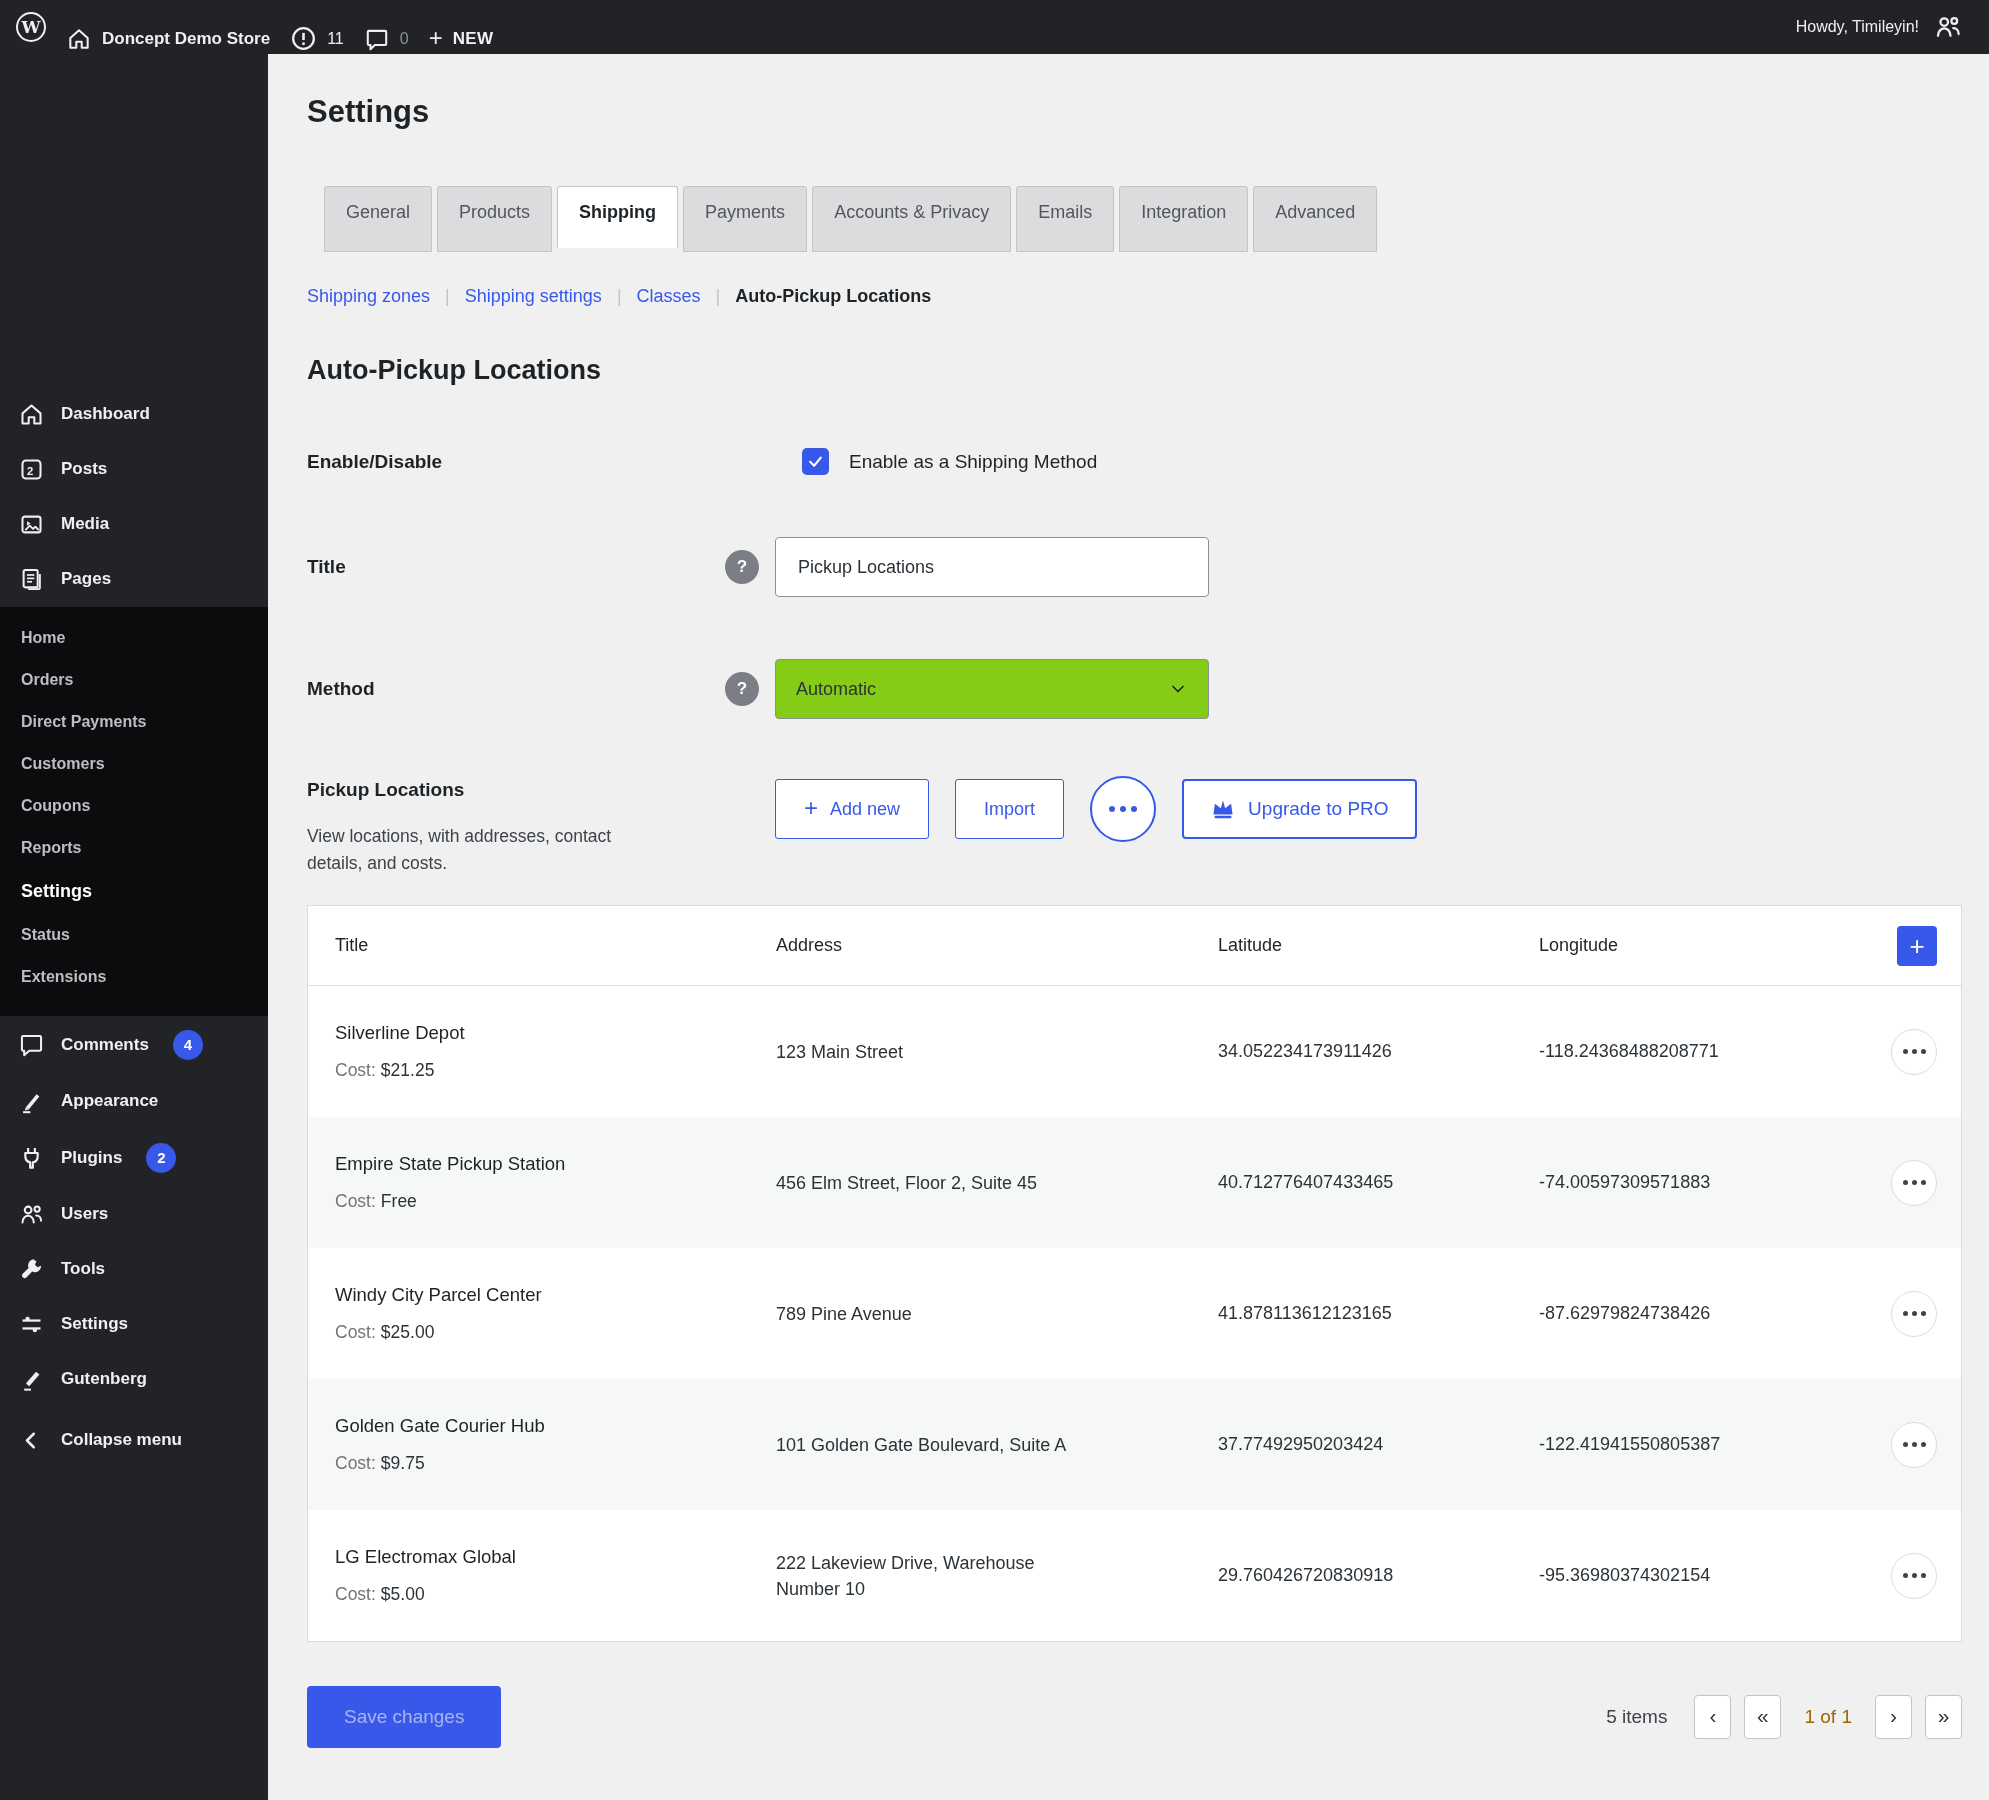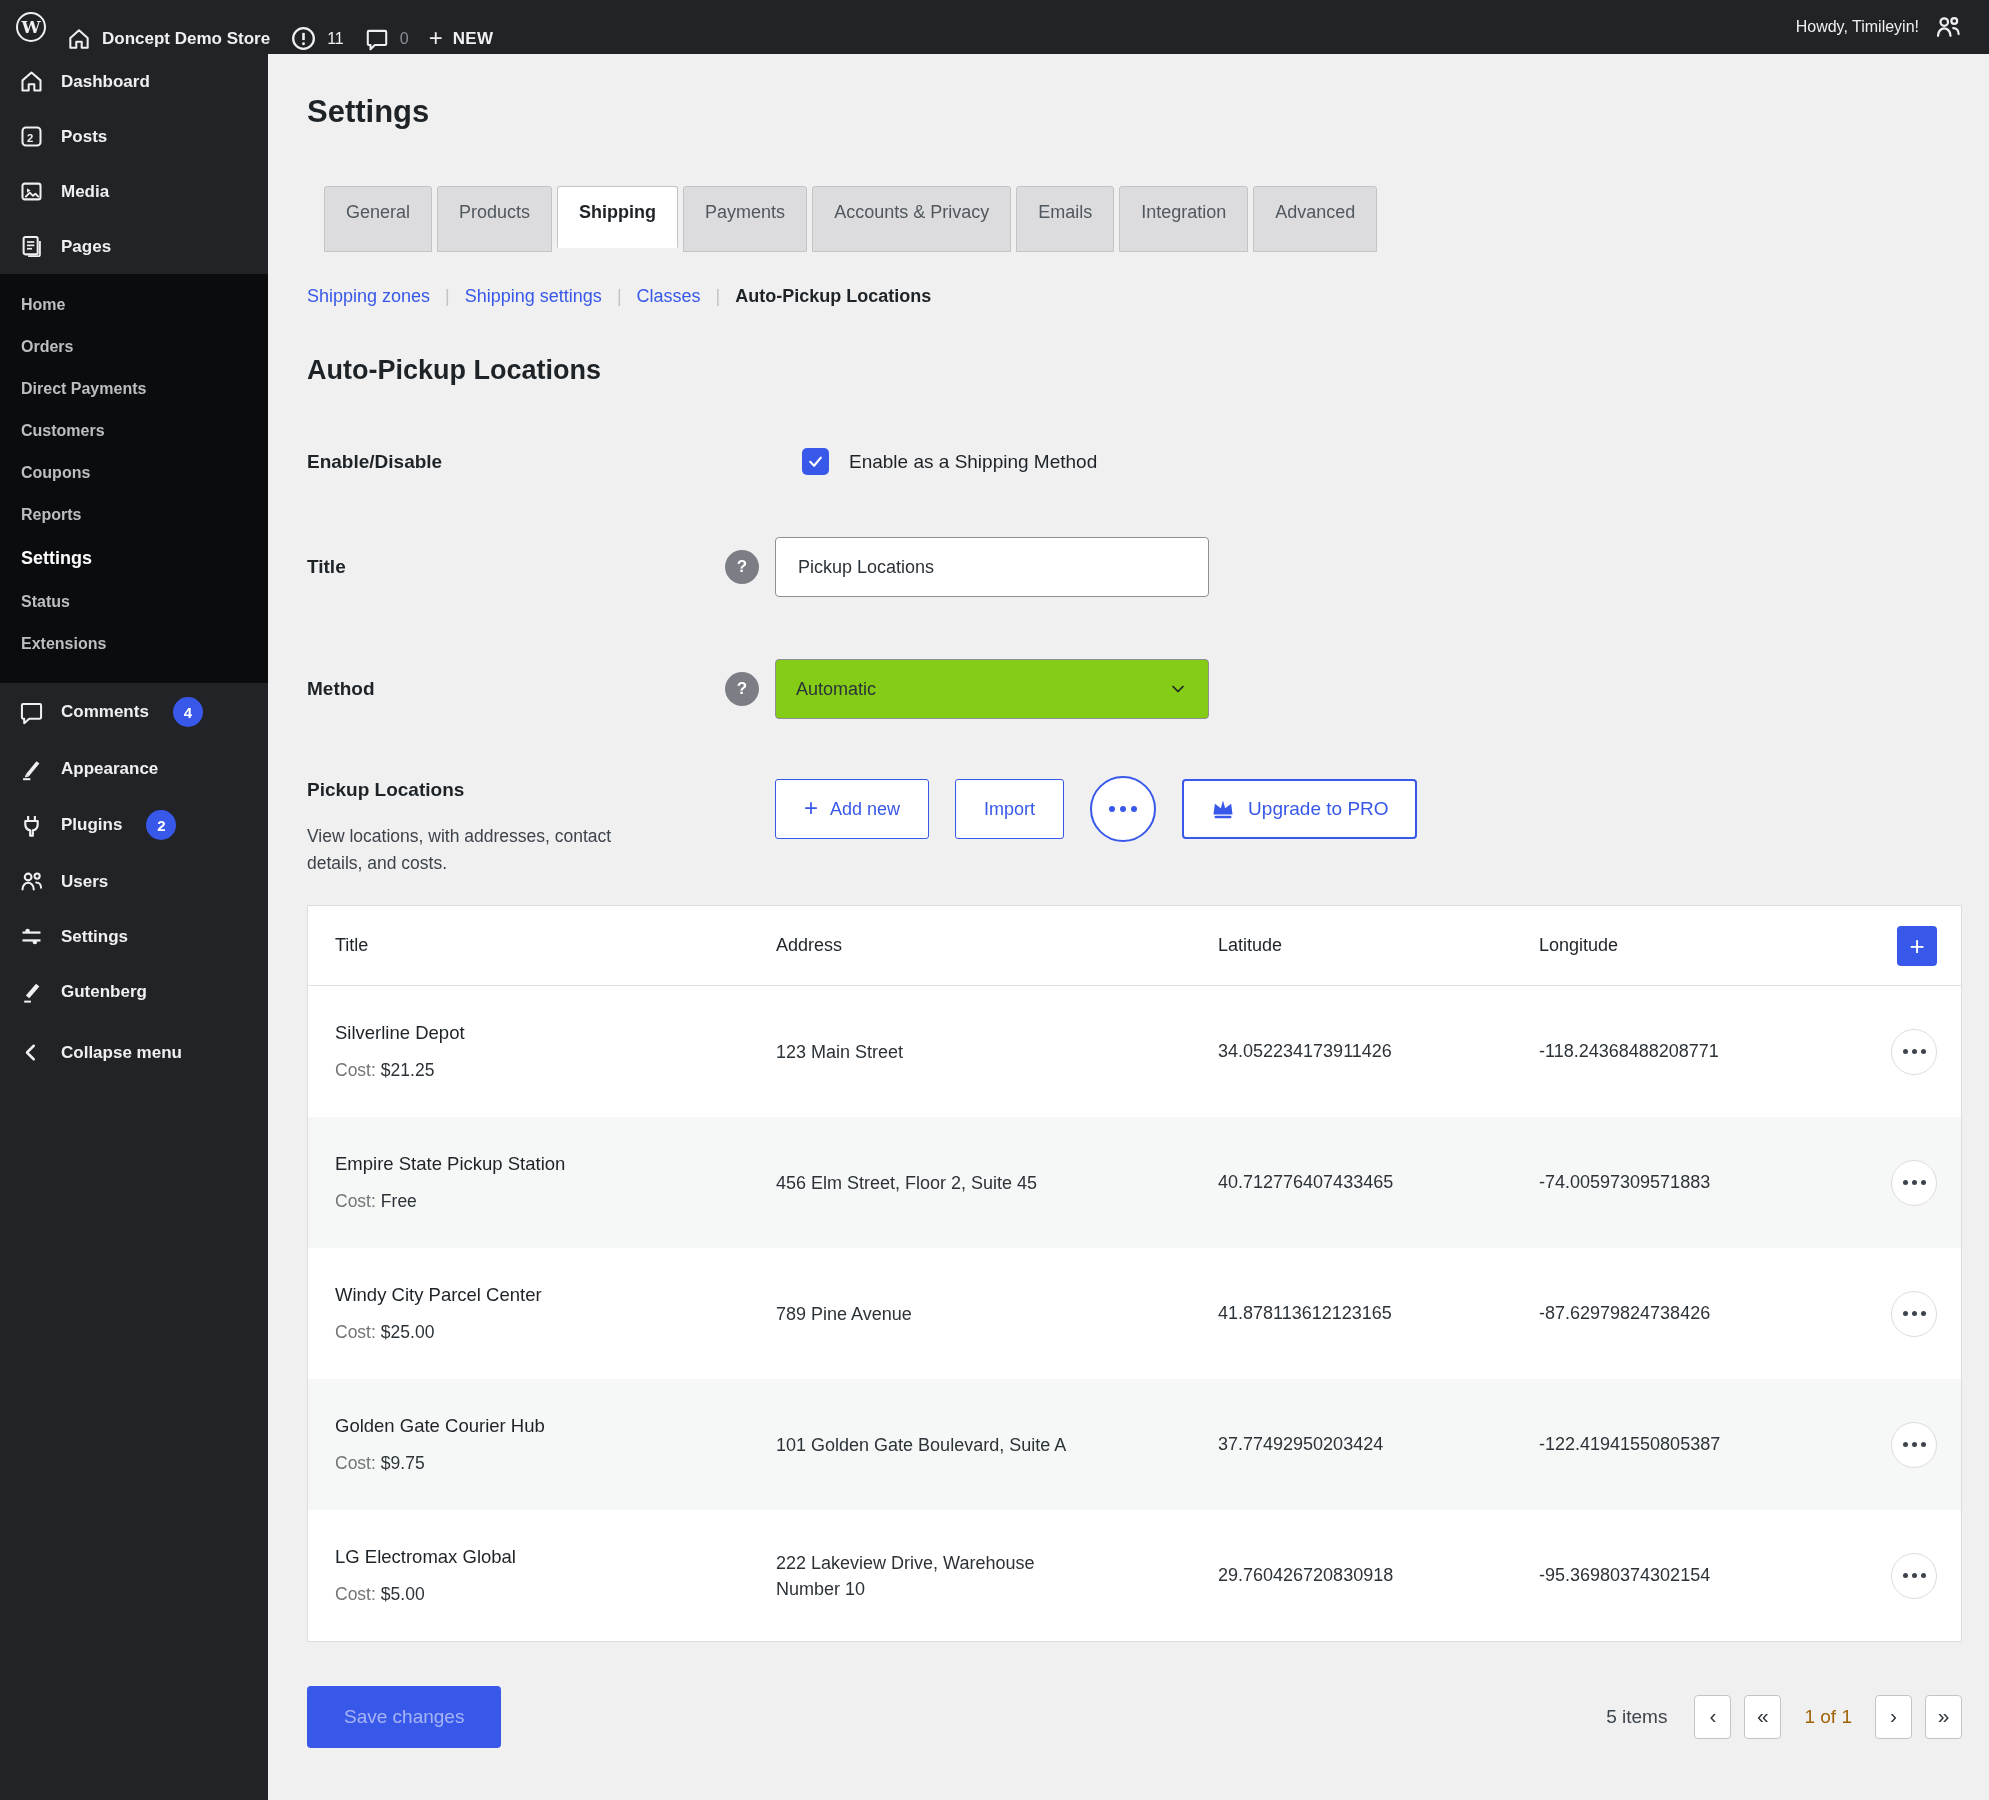--- a/index.html
+++ b/index.html
@@ -17,21 +17,21 @@
   .ab-count.muted { color:#8c8f94; }
   .ab-plus { font-size:24px; font-weight:400; line-height:1; margin-top:-2px; }
   .ab-new { font-weight:600; letter-spacing:.3px; }
   .ab-greeting { font-size:16px; }
   svg.ic { display:block; }
 
   
   .layout { display:flex; height:1746px; }
 
   
-  .sidebar { width:268px; background:#212327; flex:none; display:flex; flex-direction:column; }
+  .sidebar { width:268px; background:#212327; flex:none; display:flex; flex-direction:column;justify-content:center; }
   .menu-item { display:flex; align-items:center; gap:16px; padding:14px 14px 14px 18px; color:#f0f0f1; font-size:17px; font-weight:600; cursor:pointer; }
   .menu-item .mi-icon { width:27px; height:27px; flex:none; color:#f0f0f1; }
   .menu-item.active { background:#3858e9; color:#fff; }
   .submenu { background:#0b0c0d; padding:10px 0 18px 0; }
   .submenu-item { padding:12px 12px 12px 21px; color:#bdbec1; font-size:16px; font-weight:600; cursor:pointer; }
   .submenu-item.current { color:#ffffff; font-size:18px; font-weight:700; }
   .badge { background:#3858e9; color:#fff; min-width:30px; height:30px; border-radius:50%; display:inline-flex; align-items:center; justify-content:center; font-size:15px; font-weight:600; margin-left:8px; }
   .collapse-item { margin-top:6px; }
 
   
@@ -213,20 +213,26 @@
       <span class="badge">2</span>
     </div>
     <div class="menu-item">
       <svg class="mi-icon ic" viewBox="0 0 24 24">
           <circle cx="9" cy="8" r="3" fill="none" stroke="currentColor" stroke-width="1.8"></circle>
           <path d="M4 19 c0-3.8 2.6-5.8 5-5.8 s5 2 5 5.8" fill="none" stroke="currentColor" stroke-width="1.8" stroke-linecap="round"></path>
           <circle cx="17" cy="7.2" r="2.3" fill="none" stroke="currentColor" stroke-width="1.8"></circle>
           <path d="M16.2 12.8 c2.6 0 4.3 2 4.3 4.8" fill="none" stroke="currentColor" stroke-width="1.8" stroke-linecap="round"></path>
         </svg>
       <span>Users</span>
+    </div>
+    <div class="menu-item">
+      <svg class="mi-icon ic" viewBox="0 0 24 24">
+          <path d="M14.5 3 a5.5 5.5 0 0 0 -5.1 7.6 L4.2 15.8 a2.3 2.3 0 0 0 3.25 3.25 L12.6 13.8 A5.5 5.5 0 0 0 20.5 8.6 l-3.2 1.3 -2.2 -2.2 1.3 -3.2 a5.5 5.5 0 0 0 -1.9 -0.5 z" fill="currentColor"></path>
+        </svg>
+      <span>Tools</span>
     </div>
     <div class="menu-item">
       <svg class="mi-icon ic" viewBox="0 0 24 24">
           <line x1="4" y1="8.5" x2="20" y2="8.5" stroke="currentColor" stroke-width="2"></line>
           <circle cx="8.5" cy="7.2" r="2" fill="currentColor"></circle>
           <line x1="4" y1="15.5" x2="20" y2="15.5" stroke="currentColor" stroke-width="2"></line>
           <circle cx="15" cy="16.8" r="2" fill="currentColor"></circle>
         </svg>
       <span>Settings</span>
     </div>

